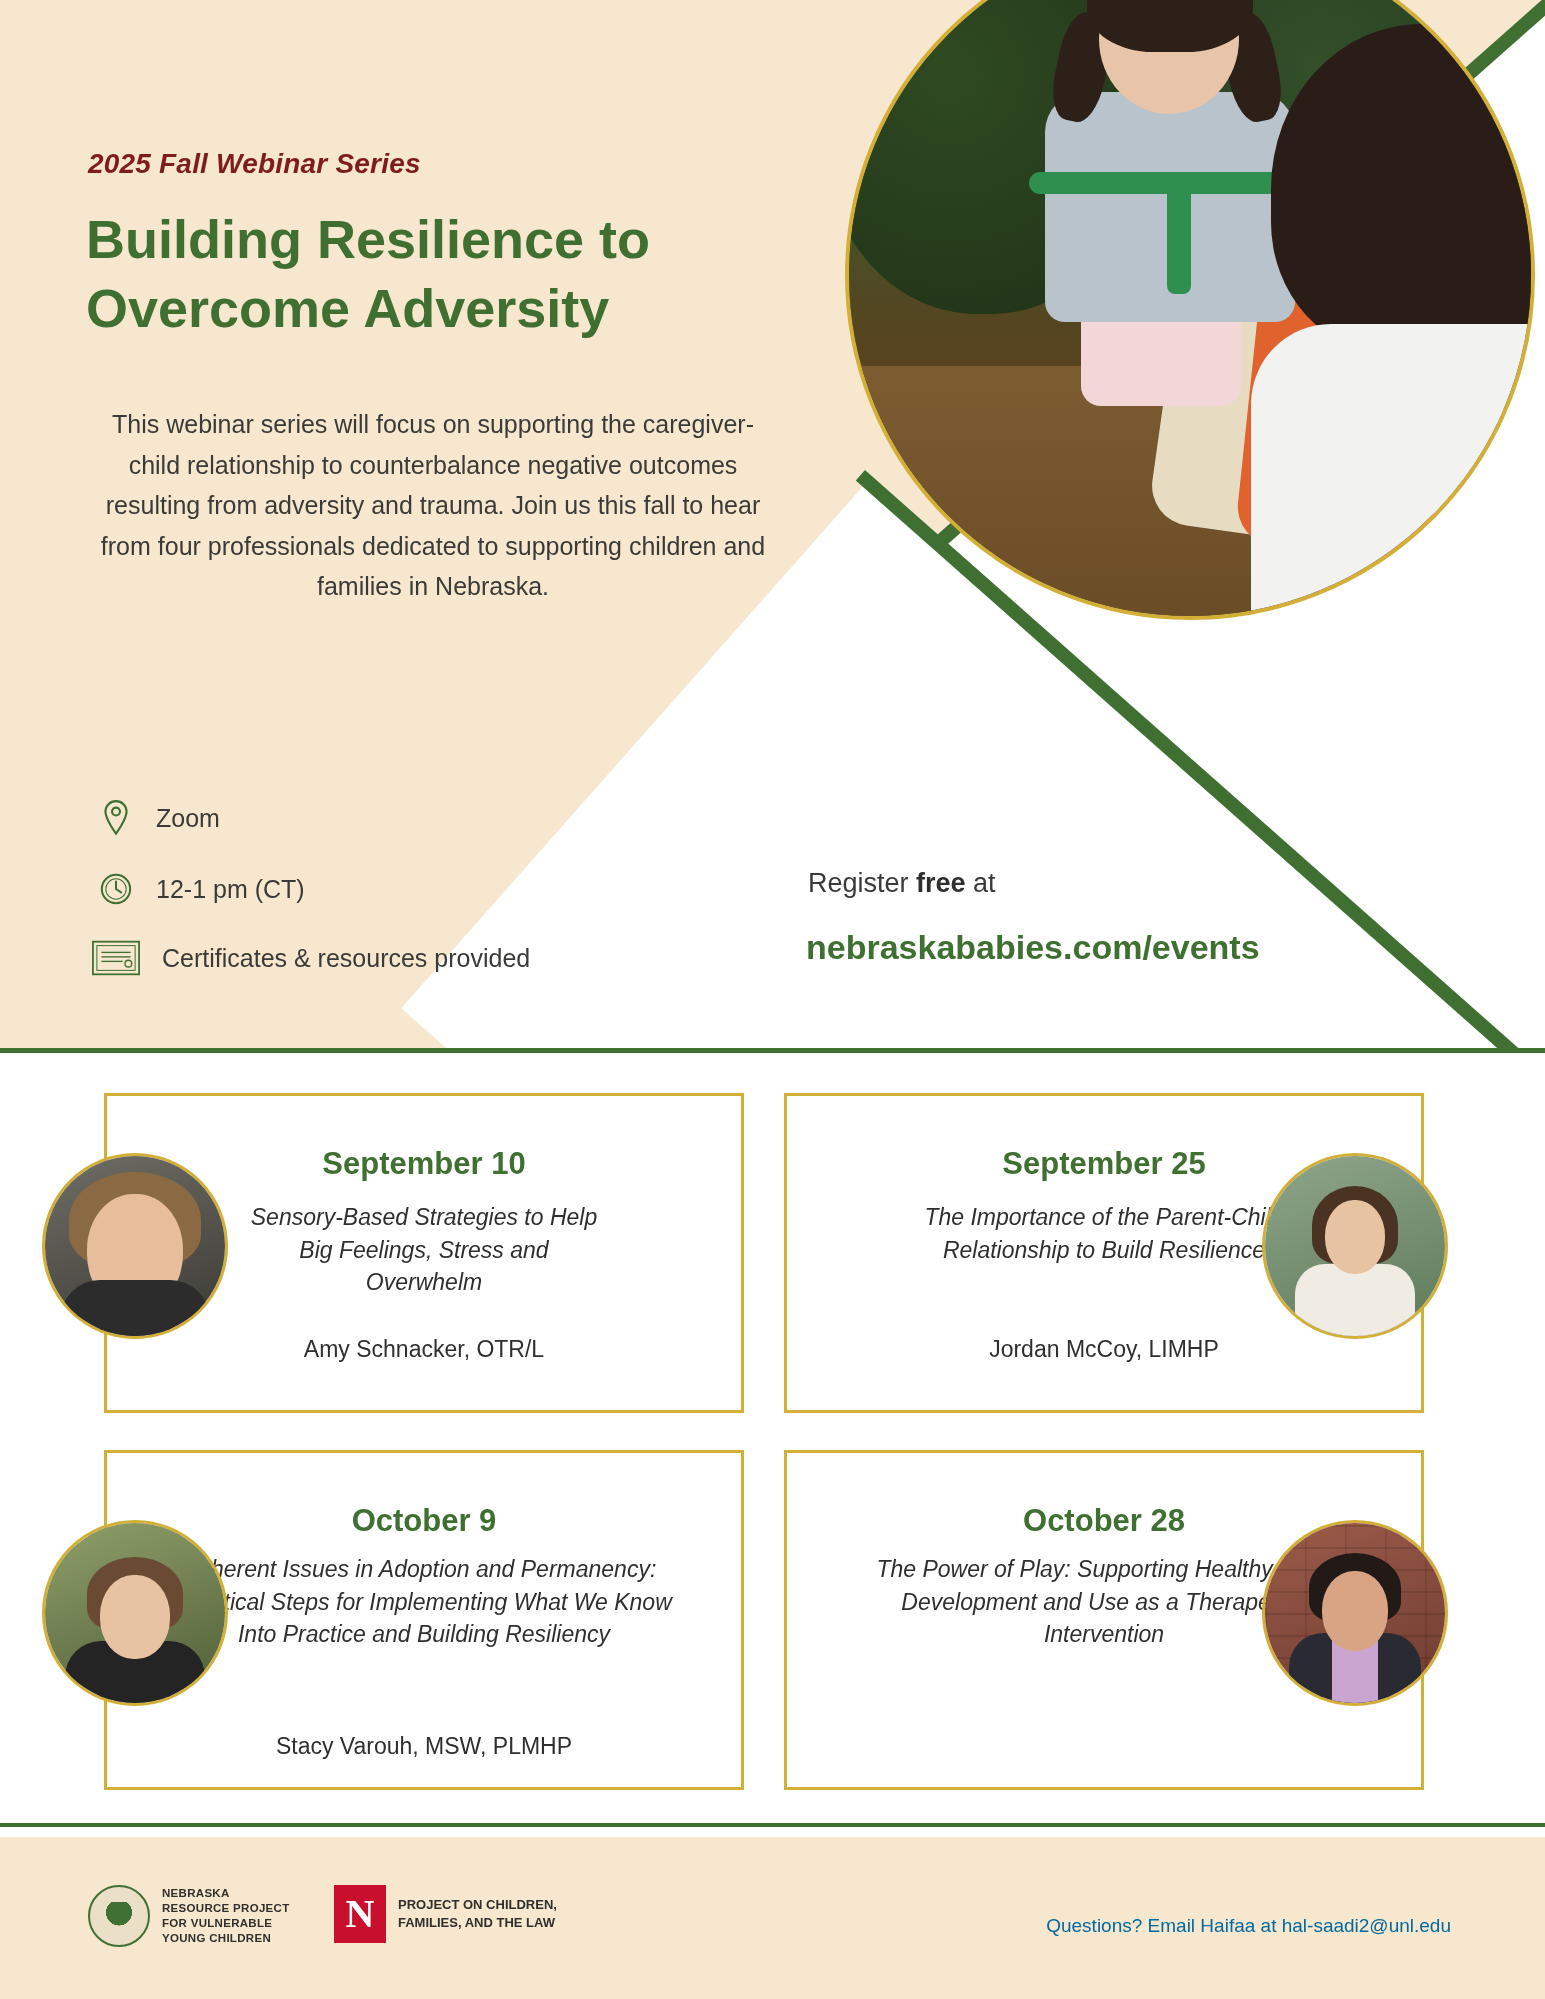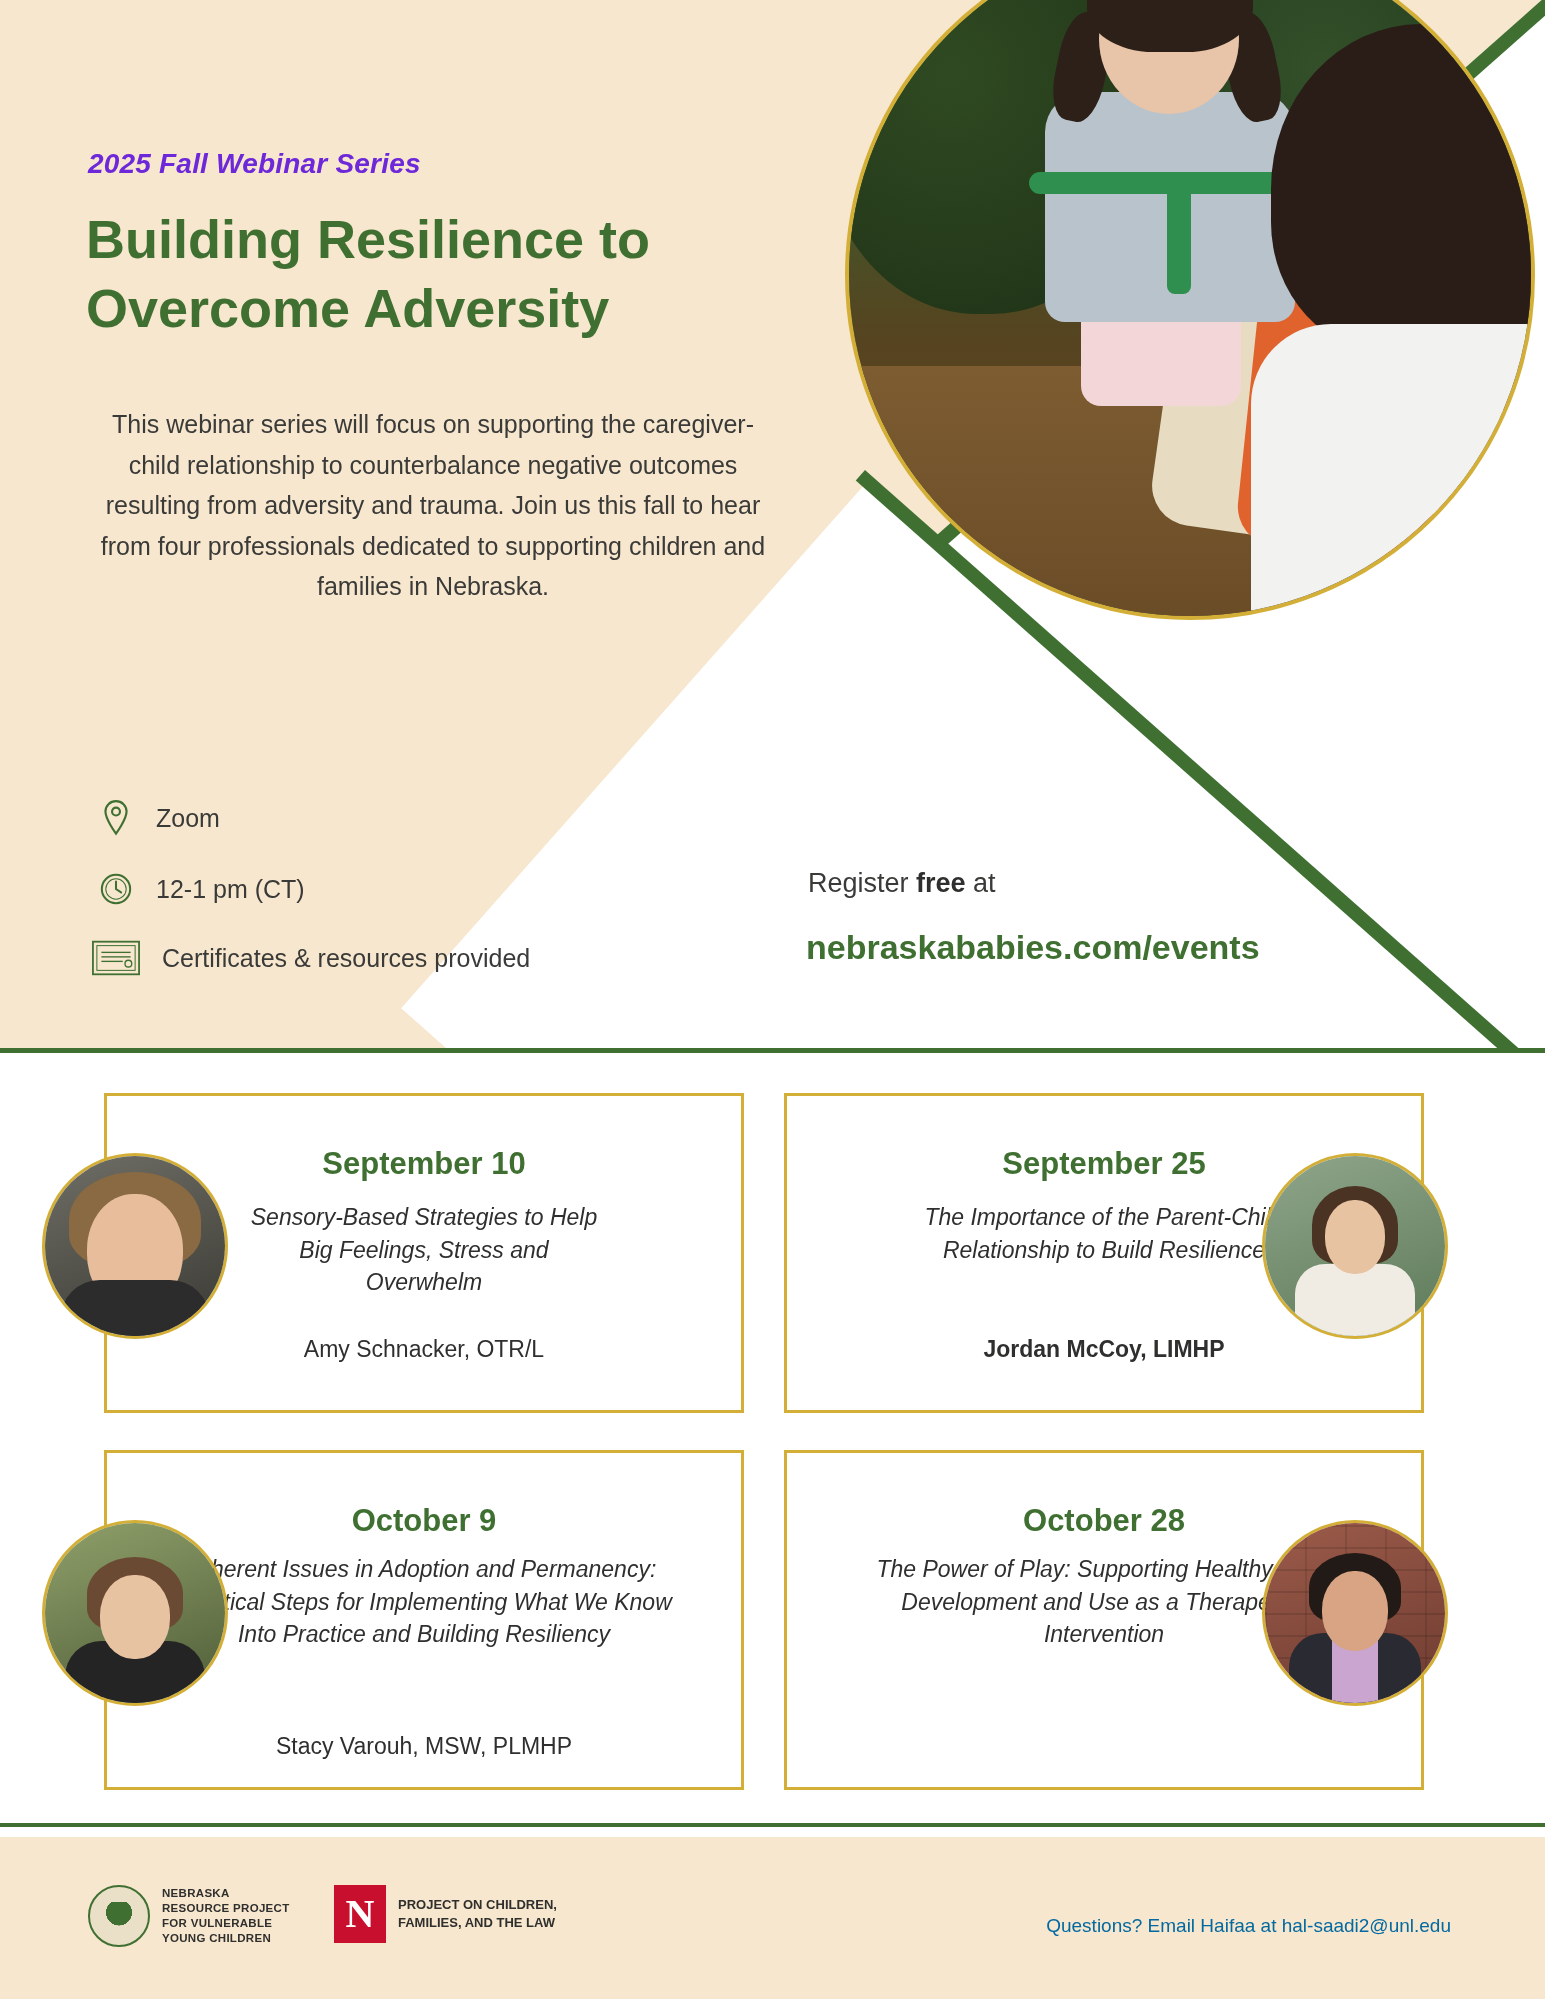--- a/index.html
+++ b/index.html
@@ -68,21 +68,21 @@
     background: #3f7032;
   }
 
   
   .kicker {
     position: absolute;
     left: 88px; top: 148px;
     font-size: 28px;
     font-weight: bold;
     font-style: italic;
-    color: #6d28d9;
+    color: #7f1d1d;
     letter-spacing: 0.2px;
   }
   .title {
     position: absolute;
     left: 86px; top: 205px;
     width: 700px;
     font-size: 54px;
     line-height: 1.28;
     font-weight: bold;
     color: #3f7032;
@@ -214,21 +214,21 @@
   }
   .card-speaker {
     position: absolute;
     width: 100%;
     text-align: center;
     font-size: 23px;
     color: #2f2f2e;
   }
   
   #card1 .card-speaker { top: 240px; }
-  #card2 .card-speaker { top: 240px; font-weight: bold; }
+  #card2 .card-speaker { top: 240px; }
   #card3 .card-speaker { top: 280px; }
   #card4 .card-speaker { top: 280px; }
   #card3 .card-topic { padding: 0 66px; top: 100px; }
   #card4 .card-topic { padding: 0 58px; top: 100px; }
   #card1 .card-topic { padding: 0 140px; }
   #card2 .card-topic { padding: 0 120px; }
 
   
   .portrait {
     position: absolute;

